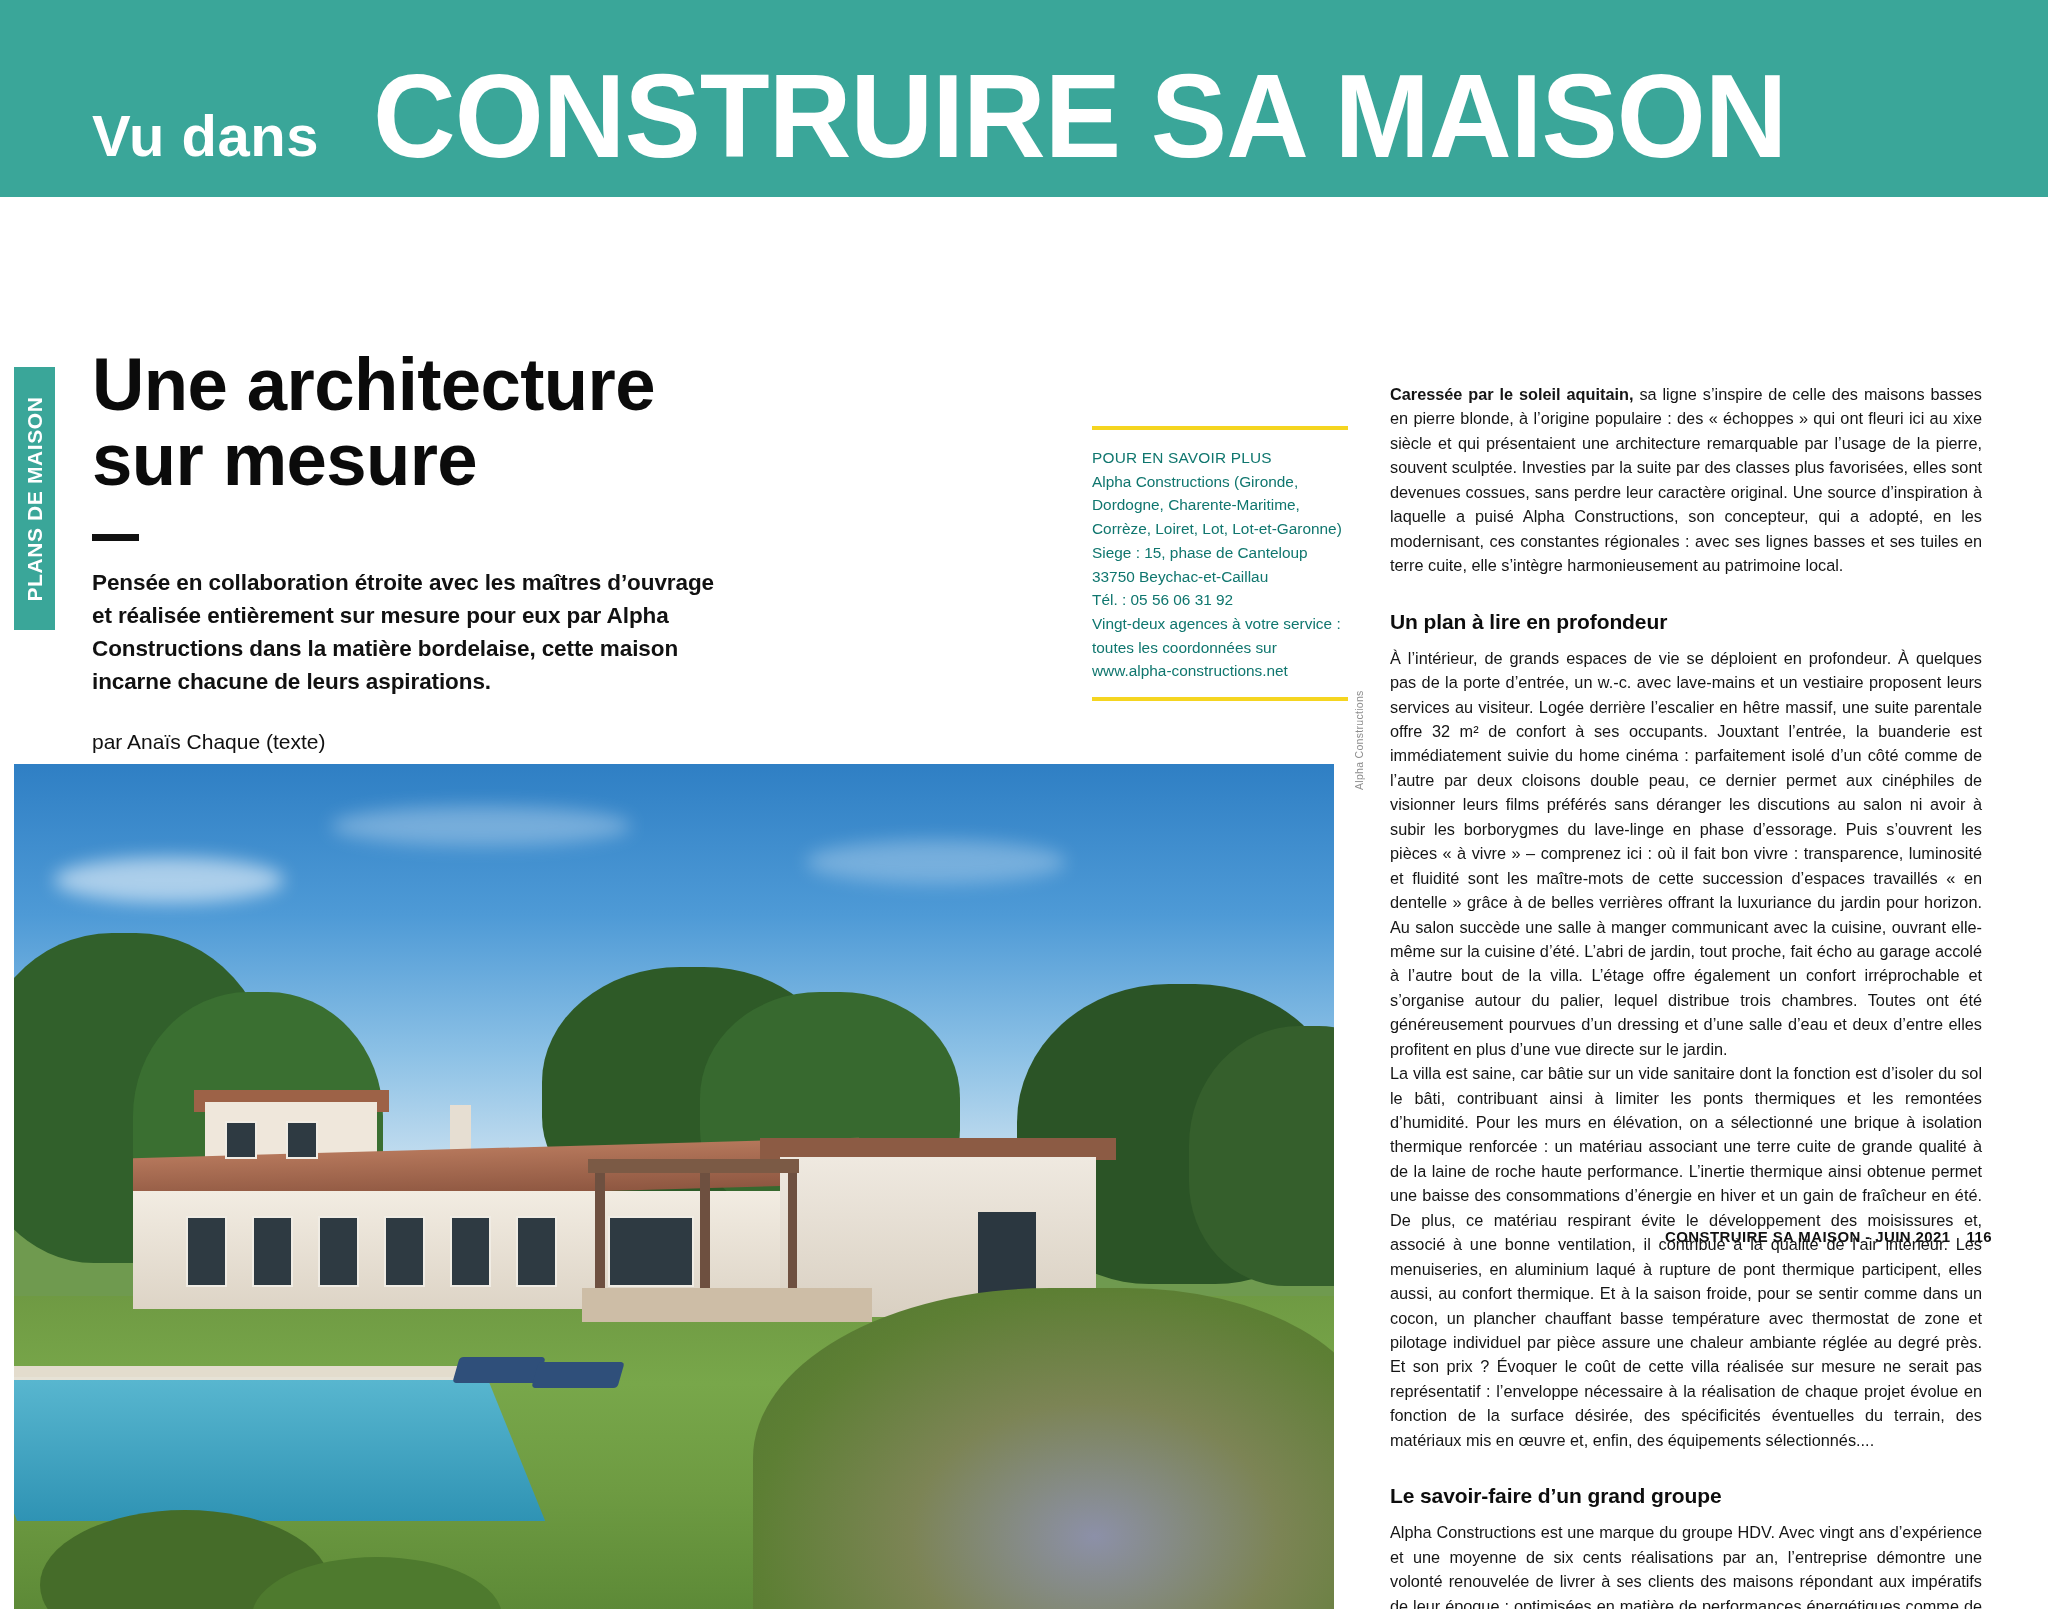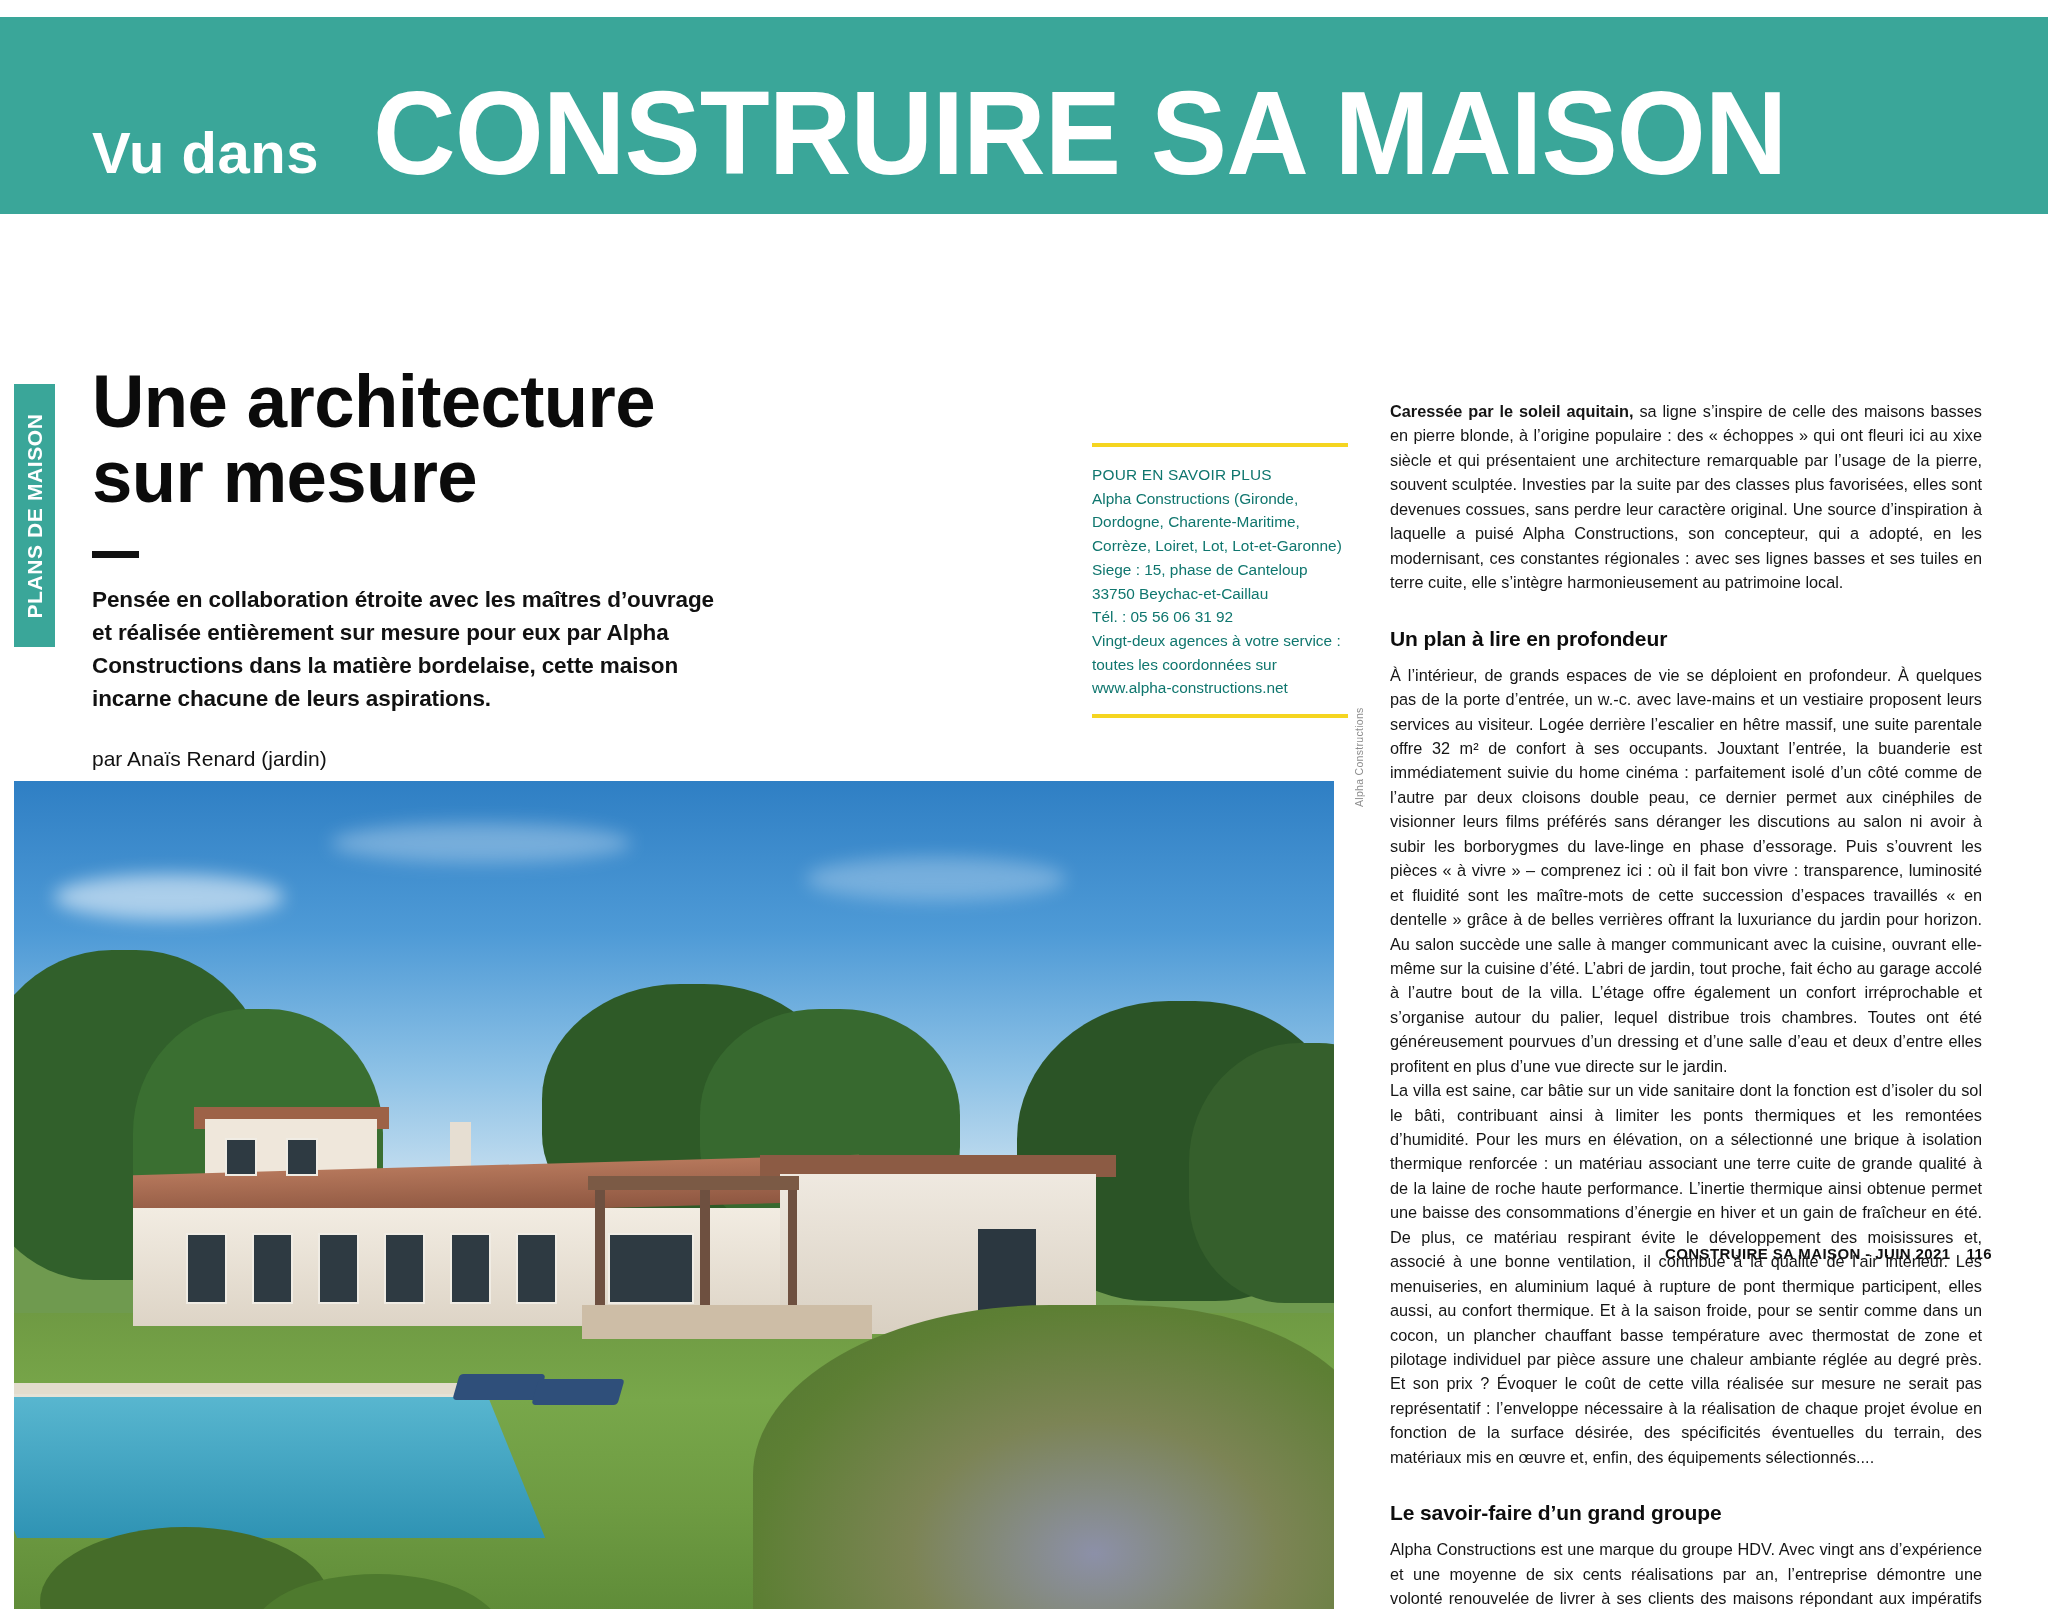--- a/index.html
+++ b/index.html
@@ -6,21 +6,21 @@
   * { margin:0; padding:0; box-sizing:border-box; }
 
   html, body {
     width:2048px; height:1609px;
     background:#ffffff;
     font-family:"Liberation Sans", sans-serif;
     color:#111111;
     overflow:hidden;
   }
 
-  .page { position:relative; width:2048px; height:1278px; background:#fff;margin-top:17px; }
+  .page { position:relative; width:2048px; height:1278px; background:#fff; }
 
   
   .masthead {
     position:absolute; left:0; top:0; width:2048px; height:197px;
     background:#3aa699;
     display:flex; align-items:flex-end; justify-content:flex-start;
     padding:0 0 26px 92px;
   }
   .masthead-vu {
     color:#fff;
@@ -293,21 +293,21 @@
   </div>
 
   <div class="headline-col">
     <div class="headline">
       <div>Une architecture</div>
       <div>sur mesure</div>
     </div>
     <div class="rule-short"></div>
     <div class="deck">Pensée en collaboration étroite avec les maîtres d’ouvrage et réalisée entièrement sur mesure pour eux par Alpha Constructions dans la matière bordelaise, cette maison incarne chacune de leurs aspirations.</div>
     <div class="byline">
-      <div>par Anaïs Renard (jardin)</div>
+      <div>par Anaïs Chaque (texte)</div>
       <div>et Juliette Marie (plans)</div>
     </div>
   </div>
 
   <div class="mid-col">
 
     <div class="infobox">
       <div class="rule-yellow"></div>
       <div class="infobox-body">
         <div class="infobox-title">POUR EN SAVOIR PLUS</div>

